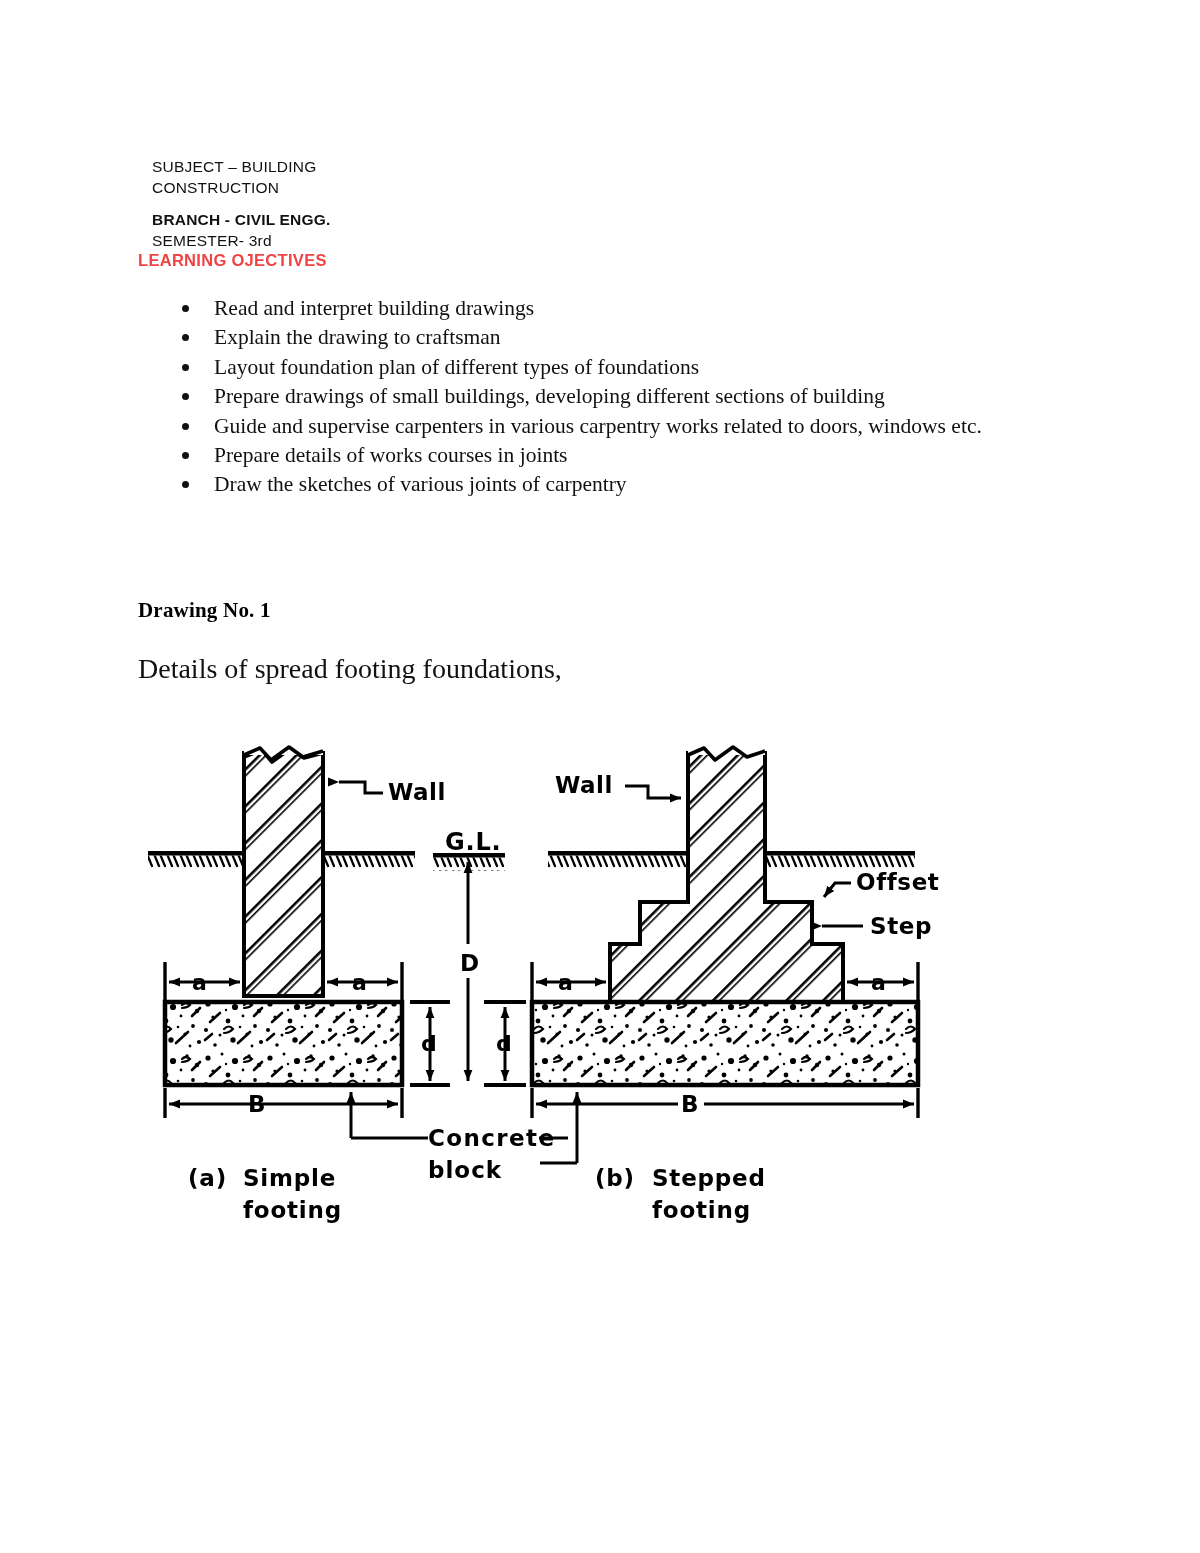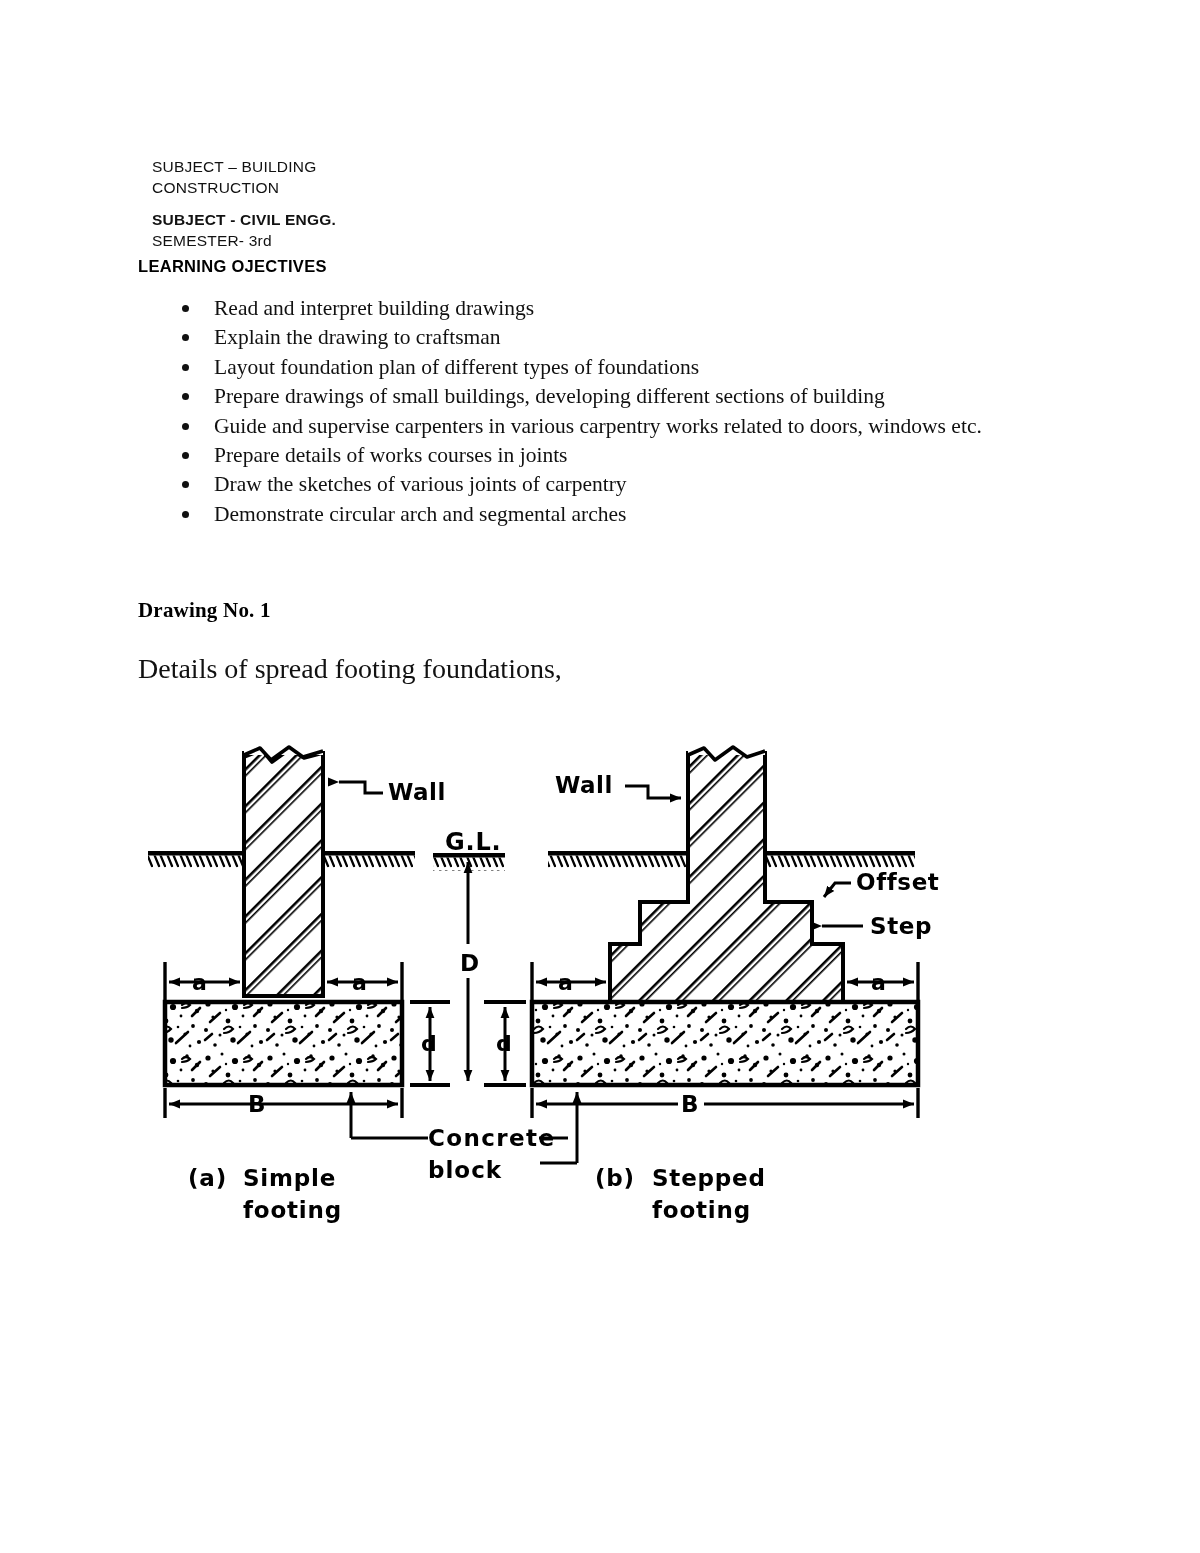--- a/index.html
+++ b/index.html
@@ -39,27 +39,27 @@
     line-height: 21px;
     white-space: nowrap;
     color: #111;
   }
   .hdr-line.b { font-weight: bold; }
   .hdr-gap { height: 11px; }
 
   .learning {
     position: absolute;
     left: 138px;
-    top: 249px;
+    top: 243px;
     font-family: "Liberation Sans", "DejaVu Sans", sans-serif;
     font-size: 16.5px;
     font-weight: bold;
     letter-spacing: 0.3px;
     white-space: nowrap;
-    color: #000000;
+    color: #ef4444;
   }
 
   
   .obj-list {
     position: absolute;
     left: 178px;
     top: 286px;
     width: 920px;
   }
   .obj-item {
@@ -110,21 +110,21 @@
 </style>
 </head>
 <body>
 
 <div class="page">
 
   <div class="hdr">
     <div class="hdr-line">SUBJECT – BUILDING</div>
     <div class="hdr-line">CONSTRUCTION</div>
     <div class="hdr-gap"></div>
-    <div class="hdr-line b">SUBJECT - CIVIL ENGG.</div>
+    <div class="hdr-line b">BRANCH - CIVIL ENGG.</div>
     <div class="hdr-line">SEMESTER- 3rd</div>
   </div>
 
   <div class="learning">LEARNING OJECTIVES</div>
 
   <div class="obj-list">
     <div class="obj-item">
       <span class="obj-bullet"></span>
       <span>Read and interpret building drawings</span>
     </div>
@@ -144,24 +144,20 @@
       <span class="obj-bullet"></span>
       <span>Guide and supervise carpenters in various carpentry works related to doors, windows etc.</span>
     </div>
     <div class="obj-item">
       <span class="obj-bullet"></span>
       <span>Prepare details of works courses in joints</span>
     </div>
     <div class="obj-item">
       <span class="obj-bullet"></span>
       <span>Draw the sketches of various joints of carpentry</span>
-    </div>
-    <div class="obj-item">
-      <span class="obj-bullet"></span>
-      <span>Demonstrate circular arch and segmental arches</span>
     </div>
   </div>
 
   <div class="draw-no">Drawing No. 1</div>
   <div class="draw-sub">Details of spread footing foundations,</div>
 
   <div class="figure">
     <svg width="800" height="510" viewBox="0 0 800 510" xmlns="http://www.w3.org/2000/svg">
       <defs>
 

